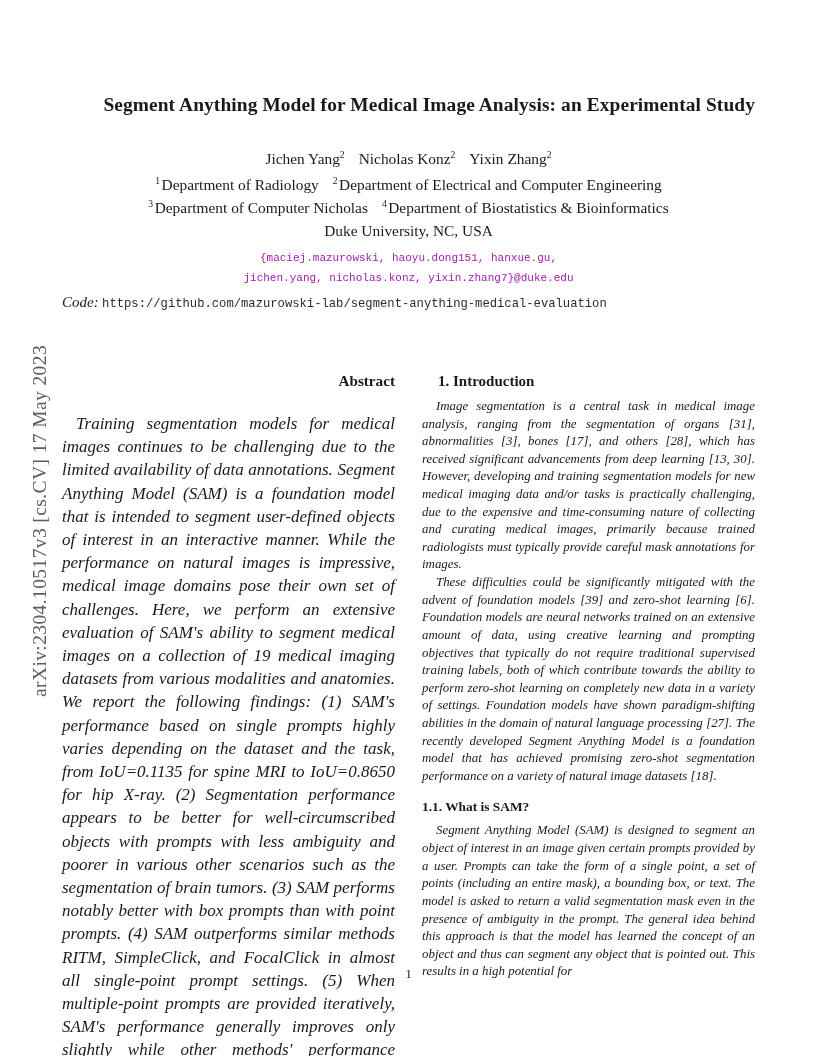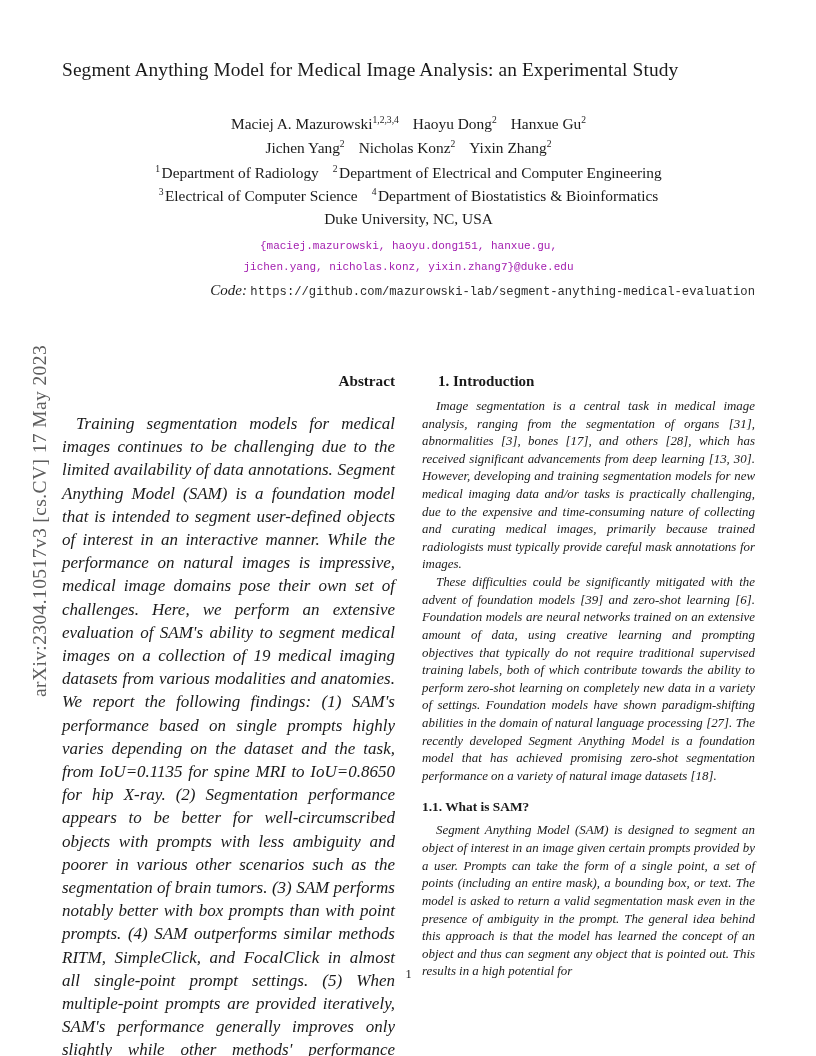--- a/index.html
+++ b/index.html
@@ -42,24 +42,24 @@
   
   #page {
     position: absolute;
     left: 62px;
     top: 0;
     width: 693px;
     height: 1056px;
   }
 
   .title {
-    margin-top: 58px;
-    text-align: left;
+    margin-top: 93px;
+    text-align: right;
     font-size: 19.4px;
-    font-weight: normal;
+    font-weight: bold;
     letter-spacing: 0.1px;
     line-height: 1.2;
   }
 
   .authors {
     margin-top: 31px;
     text-align: center;
     font-size: 15.4px;
     line-height: 1.52;
   }
@@ -93,21 +93,21 @@
     margin-top: 6px;
     text-align: center;
     font-family: "Liberation Mono", "DejaVu Sans Mono", monospace;
     font-size: 11px;
     line-height: 1.85;
     color: #a21caf;
   }
 
   .code-line {
     margin-top: 3px;
-    text-align: right;
+    text-align: left;
     font-size: 13.6px;
     line-height: 1.4;
   }
   .code-label {
     font-style: italic;
     font-size: 15px;
     font-family: "Liberation Serif", "DejaVu Serif", serif;
   }
   .code-url {
     font-family: "Liberation Mono", "DejaVu Sans Mono", monospace;
@@ -184,33 +184,30 @@
 <div id="arxiv-stamp">
   <div class="vertical-text">arXiv:2304.10517v3  [cs.CV]  17 May 2023</div>
 </div>
 
 <div id="page">
 
   <div class="title">Segment Anything Model for Medical Image Analysis: an Experimental Study</div>
 
   <div class="authors">
     <div>
-      <span>Maciej A. Mazurowski</span><sup>1,2,3,4</sup><span class="aff-gap"></span><span>Haoyu Dong</span><sup>2</sup><span class="aff-gap"></span><span>Hanxue Gu</span><sup>2</sup>
-    </div>
-    <div>
       <span>Jichen Yang</span><sup>2</sup><span class="aff-gap"></span><span>Nicholas Konz</span><sup>2</sup><span class="aff-gap"></span><span>Yixin Zhang</span><sup>2</sup>
     </div>
   </div>
 
   <div class="affiliations">
     <div>
       <span class="sup-pre">1</span><span>Department of Radiology</span><span class="aff-gap"></span><span class="sup-pre">2</span><span>Department of Electrical and Computer Engineering</span>
     </div>
     <div>
-      <span class="sup-pre">3</span><span>Electrical of Computer Science</span><span class="aff-gap"></span><span class="sup-pre">4</span><span>Department of Biostatistics &amp; Bioinformatics</span>
+      <span class="sup-pre">3</span><span>Department of Computer Nicholas</span><span class="aff-gap"></span><span class="sup-pre">4</span><span>Department of Biostatistics &amp; Bioinformatics</span>
     </div>
   </div>
 
   <div class="inst">Duke University, NC, USA</div>
 
   <div class="emails">
     <div>{maciej.mazurowski, haoyu.dong151, hanxue.gu,</div>
     <div>jichen.yang, nicholas.konz, yixin.zhang7}@duke.edu</div>
   </div>
 

